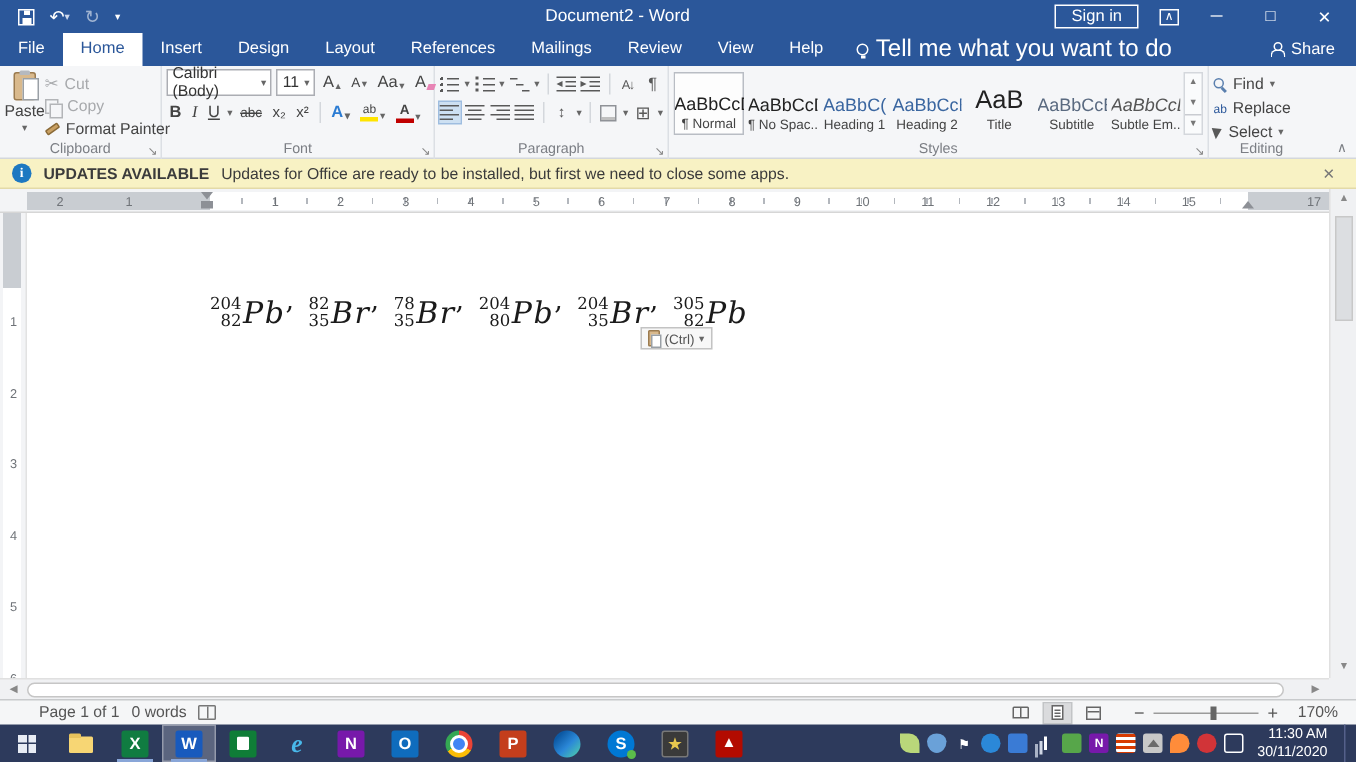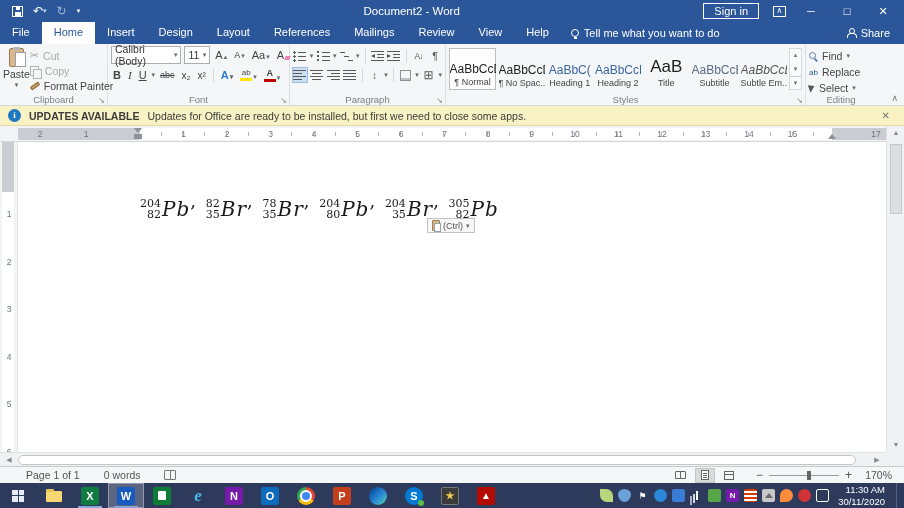--- a/index.html
+++ b/index.html
@@ -18,21 +18,21 @@
   .tb-right { display:flex; align-items:center; gap:14px; padding-right:10px; }
   .signin { border:1px solid #fff; padding:1px 10px; font-size:11px; cursor:default; }
   .ic-ribbonopts { width:13px; height:11px; border:1px solid #fff; text-align:center; line-height:8px; font-size:8px; }
   .winbtn { font-size:11px; width:22px; text-align:center; }
 
   
   .tabrow { position:absolute; left:0; top:22px; width:904px; height:22px; background:#2b579a; display:flex; align-items:stretch; color:#fff; }
   .tabs { display:flex; align-items:stretch; padding-left:0; }
   .tab { padding:4px 12px 3px; font-size:11px; color:#fff; cursor:default; }
   .tab.active { background:#fff; color:#2b579a; }
-  .tellme { display:flex; align-items:center; gap:5px; padding:0 10px; font-size:11px;text-align:center; }
+  .tellme { display:flex; align-items:center; gap:5px; padding:0 10px; font-size:16px;text-align:center; }
   .ic-bulb { width:8px; height:8px; border:1px solid #fff; border-radius:50%; position:relative; display:inline-block; }
   .ic-bulb::after { content:""; position:absolute; left:2px; bottom:-3px; width:3px; height:2px; background:#fff; }
   .share { margin-left:auto; display:flex; align-items:center; gap:5px; padding-right:14px; font-size:11px; }
   .ic-person { width:9px; height:10px; position:relative; display:inline-block; }
   .ic-person::before { content:""; position:absolute; top:0; left:2px; width:4px; height:4px; border:1px solid #fff; border-radius:50%; }
   .ic-person::after { content:""; position:absolute; bottom:0; left:0; width:8px; height:4px; border:1px solid #fff; border-bottom:none; border-radius:4px 4px 0 0; }
 
   
   .ribbon { position:absolute; left:0; top:44px; width:904px; height:62px; background:#f5f6f8; border-bottom:1px solid #d4d7dc; display:flex; }
   .rgroup { position:relative; border-right:1px solid #dcdfe4; padding:2px 3px 13px; height:62px; }
@@ -190,21 +190,21 @@
   .vscroll .up { top:0; } .vscroll .down { bottom:0; }
   .vthumb { position:absolute; left:3px; top:18px; width:12px; height:70px; background:#dcdee1; border:1px solid #c8c8c8; }
   .hscroll { position:absolute; left:0; top:452px; width:886px; height:14px; background:#f0f1f3; border-top:1px solid #e0e0e0; }
   .hscroll .btn { position:absolute; top:0; width:14px; height:14px; text-align:center; font-size:7px; color:#888; line-height:14px; }
   .hscroll .left { left:2px; } .hscroll .right { right:2px; }
   .hthumb { position:absolute; left:18px; top:2px; width:838px; height:10px; background:#fff; border:1px solid #c6c6c6; border-radius:5px; }
   .scroll-corner { position:absolute; right:0; top:452px; width:18px; height:14px; background:#f0f1f3; }
 
   
   .statusbar { position:absolute; left:0; top:466px; width:904px; height:17px; background:#f5f6f7; border-top:1px solid #c8cacc; display:flex; align-items:center; font-size:10.5px; color:#555; }
-  .statusbar .left { display:flex; align-items:center; gap:24px; padding-left:26px; }
+  .statusbar .left { display:flex; align-items:center; gap:8px; padding-left:26px; }
   .ic-book { width:12px; height:10px; border:1px solid #777; border-radius:1px; position:relative; }
   .ic-book::after { content:""; position:absolute; left:5px; top:0; width:1px; height:8px; background:#777; }
   .statusbar .right { margin-left:auto; display:flex; align-items:center; gap:10px; padding-right:12px; }
   .viewbtns { display:flex; align-items:center; gap:6px; margin-right:8px; }
   .vb { width:18px; height:13px; display:flex; align-items:center; justify-content:center; }
   .vb.sel { background:#dadbdd; outline:1px solid #c2c4c6; }
   .ic-read { width:11px; height:8px; border:1px solid #666; border-radius:1px 1px 0 0; position:relative; }
   .ic-read::after { content:""; position:absolute; left:4px; top:0; width:1px; height:6px; background:#666; }
   .ic-print { width:8px; height:10px; border:1px solid #666; background:linear-gradient(#fff,#fff); position:relative; }
   .ic-print::after { content:""; position:absolute; left:1px; top:2px; width:4px; height:1px; background:#666; box-shadow:0 2px 0 #666, 0 4px 0 #666; }

